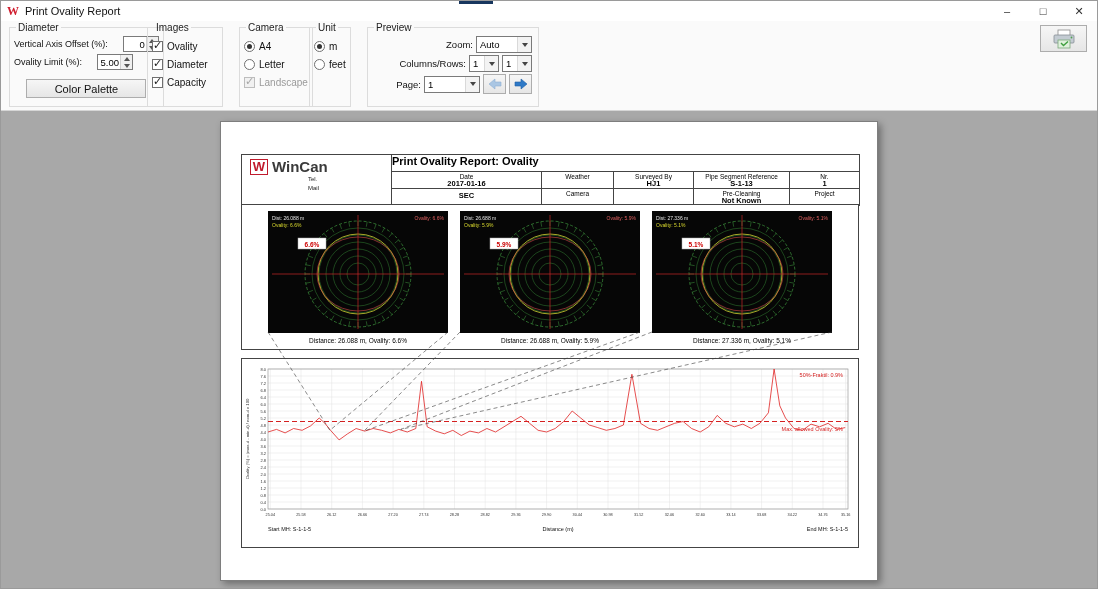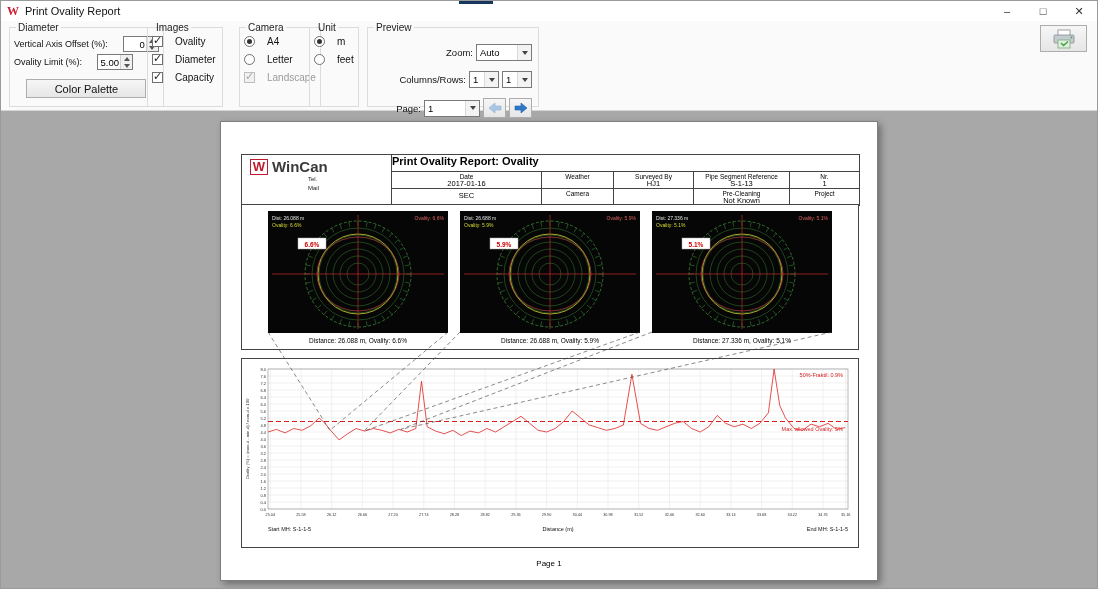--- a/index.html
+++ b/index.html
@@ -25,45 +25,45 @@
   .form-row{display:flex;align-items:center;justify-content:flex-start;gap:15px;margin-top:2px}
   .form-row label{font-size:9px;color:#111;white-space:nowrap}
   .spin{display:flex;width:36px;height:16px;border:1px solid #7a7a7a;background:#fff}
   .spin-val{flex:1;font-size:9.5px;text-align:right;padding:2px 1px 0 0;color:#000}
   .spin-btns{width:12px;display:flex;flex-direction:column;border-left:1px solid #cfcfcf}
   .spin-btns i{flex:1;display:flex;align-items:center;justify-content:center;background:#f0f0f0}
   .spin-btns i.up::after{content:"";border-left:3px solid transparent;border-right:3px solid transparent;border-bottom:4px solid #555}
   .spin-btns i.dn::after{content:"";border-left:3px solid transparent;border-right:3px solid transparent;border-top:4px solid #555}
   .btn{border:1px solid #adadad;background:linear-gradient(#f6f6f6,#e6e6e6);font-size:11px;color:#111;cursor:pointer}
   .color-palette-btn{display:block;margin:9px auto 0;width:120px;height:19px}
-  .opt-row{display:flex;align-items:flex-start;gap:12px;height:16px;margin-top:2px;font-size:10px;color:#111;cursor:pointer}
+  .opt-row{display:flex;align-items:flex-end;gap:4px;height:16px;margin-top:2px;font-size:10px;color:#111;cursor:pointer}
   .cb{width:11px;height:11px;border:1px solid #707070;background:#fff;position:relative;flex:none}
   .cb.checked::after{content:"✓";position:absolute;left:0px;top:-3px;font-size:11px;color:#1b1b1b}
   .cb.disabled{background:#f1f1f1;border-color:#bdbdbd}
   .cb.disabled::after{color:#a6a6a6}
   .opt-row.disabled{color:#9a9a9a;cursor:default}
   .rb{width:11px;height:11px;border:1px solid #707070;border-radius:50%;background:#fff;position:relative;flex:none}
   .rb.selected::after{content:"";position:absolute;left:2px;top:2px;width:5px;height:5px;border-radius:50%;background:#333}
-  .pv-row{display:flex;align-items:center;justify-content:flex-end;gap:3px;margin-top:10px;padding-right:2px}
+  .pv-row{display:flex;align-items:center;justify-content:flex-end;gap:3px;margin-top:2px;padding-right:2px}
   .pv-row label{font-size:9.5px;color:#111;white-space:nowrap}
   .select{height:17px;border:1px solid #7a7a7a;background:#fff;display:flex;align-items:center;font-size:9.5px;color:#000;padding-left:3px;cursor:pointer}
   .select .caret{margin-left:auto;width:14px;height:100%;display:flex;align-items:center;justify-content:center;background:#f3f3f3;border-left:1px solid #d9d9d9}
   .select .caret::after{content:"";border-left:3px solid transparent;border-right:3px solid transparent;border-top:4px solid #444}
   .w56{width:56px}.w30{width:30px}
   .nav-btn{width:23px;height:20px;display:flex;align-items:center;justify-content:center;padding:0}
   .print-btn{position:absolute;right:10px;top:4px;width:47px;height:27px;display:flex;align-items:center;justify-content:center}
   
   .preview-area{position:absolute;left:0;top:110px;width:100%;height:479px;background:#a8a8a8;overflow:hidden}
   .page{position:absolute;left:219px;top:10px;width:658px;height:460px;background:#fff;border:1px solid #7e7e7e;box-shadow:3px 3px 7px rgba(0,0,0,0.35);overflow:hidden}
   #leaders{position:absolute;left:0;top:0;z-index:4;pointer-events:none}
   .hdr{position:absolute;left:20px;top:32px;width:618px;border-collapse:collapse;table-layout:fixed;z-index:2}
   .hdr td{border:1px solid #444;padding:0;vertical-align:top}
   .rpt-title{font-size:11px;font-weight:bold;color:#000;padding:3px 4px;vertical-align:middle}
   .hdr .h{font-size:6.5px;text-align:center;color:#000;padding-top:1px;line-height:7px}
-  .hdr .v{font-size:7.5px;font-weight:normal;text-align:center;color:#000;line-height:8px}
+  .hdr .v{font-size:7.5px;font-weight:bold;text-align:center;color:#000;line-height:8px}
   .logo{display:flex;align-items:center;gap:4px;padding:3px 0 0 8px}
   .logo-mark{width:18px;height:16px;border:1px solid #c01b2d;color:#c01b2d;font-weight:bold;font-size:13px;display:flex;align-items:center;justify-content:center}
   .logo-text{font-size:15px;font-weight:bold;color:#3a3a3a}
   .contact{font-size:6px;color:#222;margin-left:66px;line-height:9px}
   .images-box{position:absolute;left:20px;top:82px;width:618px;height:146px;border:1px solid #444;display:flex;gap:12px;justify-content:center;padding-top:6px;z-index:2;background:#fff}
   .panel{width:180px}
   .panel svg{background:#060606;display:block}
   .cap{font-size:6.5px;text-align:center;margin-top:4px;color:#000}
   .chart-box{position:absolute;left:20px;top:236px;width:618px;height:190px;border:1px solid #444;z-index:2;background:#fff}
   .page-num{position:absolute;left:0;bottom:12px;width:100%;text-align:center;font-size:8px;color:#000;z-index:2}
@@ -541,17 +541,16 @@
             <text x="601" y="71.5" font-size="5.5" fill="#d42020" text-anchor="end" font-family="Liberation Sans, sans-serif">Max. allowed Ovality: 5%</text>
             <text x="601" y="18" font-size="5.5" fill="#d42020" text-anchor="end" font-family="Liberation Sans, sans-serif">50%-Fraktil: 0.9%</text>
             <polyline points="26.0,73.0 34.5,70.4 43.1,73.9 51.6,69.5 60.1,71.3 68.6,66.9 77.2,59.0 82.9,64.3 88.5,71.3 97.1,80.9 105.6,74.8 114.1,69.5 122.7,72.1 131.2,69.5 139.7,71.3 148.3,73.9 156.8,70.4 165.3,73.0 173.8,69.5 179.5,22.3 185.2,67.8 193.7,72.1 202.3,74.8 210.8,71.3 219.3,76.5 227.9,72.1 236.4,73.9 244.9,69.5 253.5,73.0 262.0,67.8 270.5,62.5 279.0,57.3 287.6,64.3 296.1,71.3 304.6,73.0 313.2,69.5 321.7,62.5 330.2,52.0 338.7,59.0 347.3,66.0 355.8,68.6 364.3,71.3 372.9,69.5 381.4,66.0 389.9,15.3 398.5,64.3 407.0,69.5 415.5,71.3 424.0,67.8 432.6,64.3 441.1,62.5 449.6,69.5 458.2,73.0 466.7,67.8 475.2,56.4 483.7,64.3 492.3,67.8 500.8,65.1 509.3,69.5 517.9,64.3 526.4,53.8 532.1,10.0 537.8,46.8 543.5,59.0 552.0,69.5 560.5,71.3 569.0,65.1 577.6,67.8 586.1,64.3 594.6,70.4 603.2,68.6" fill="none" stroke="#e02222" stroke-width="0.8" stroke-linejoin="round"></polyline>
             <text x="7" y="80" font-size="4.2" fill="#333" text-anchor="middle" transform="rotate(-90 7 80)" font-family="Liberation Sans, sans-serif">Ovality (%) = (max-d - min-d) / nom-d x 100</text>
             <text x="26" y="172" font-size="5.5" fill="#111" font-family="Liberation Sans, sans-serif">Start MH: S-1-1-5</text>
             <text x="316" y="172" font-size="5.5" fill="#111" text-anchor="middle" font-family="Liberation Sans, sans-serif">Distance (m)</text>
             <text x="606" y="172" font-size="5.5" fill="#111" text-anchor="end" font-family="Liberation Sans, sans-serif">End MH: S-1-1-5</text>
           </svg>
       </div>
 
-      <div class="page-num">Page 1</div>
     </div>
   </div>
 
 </div>
 
 </body></html>

